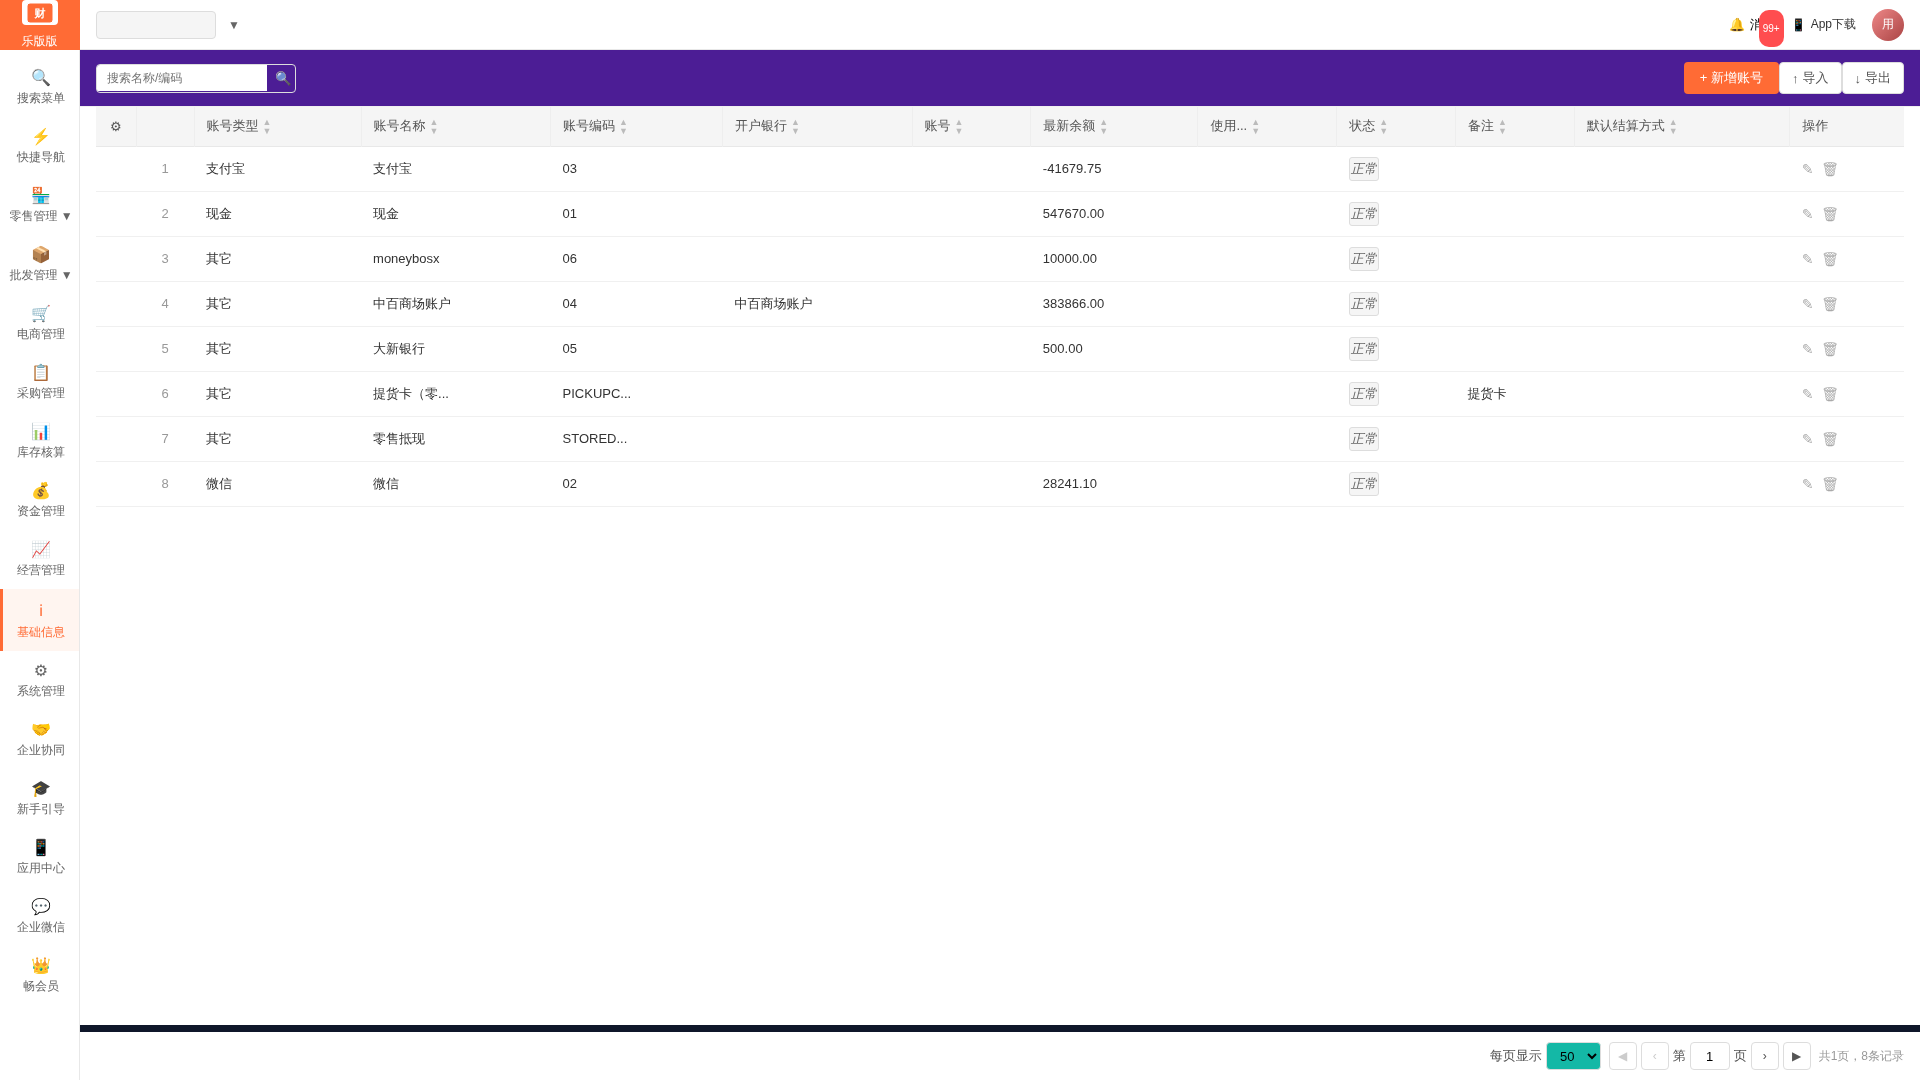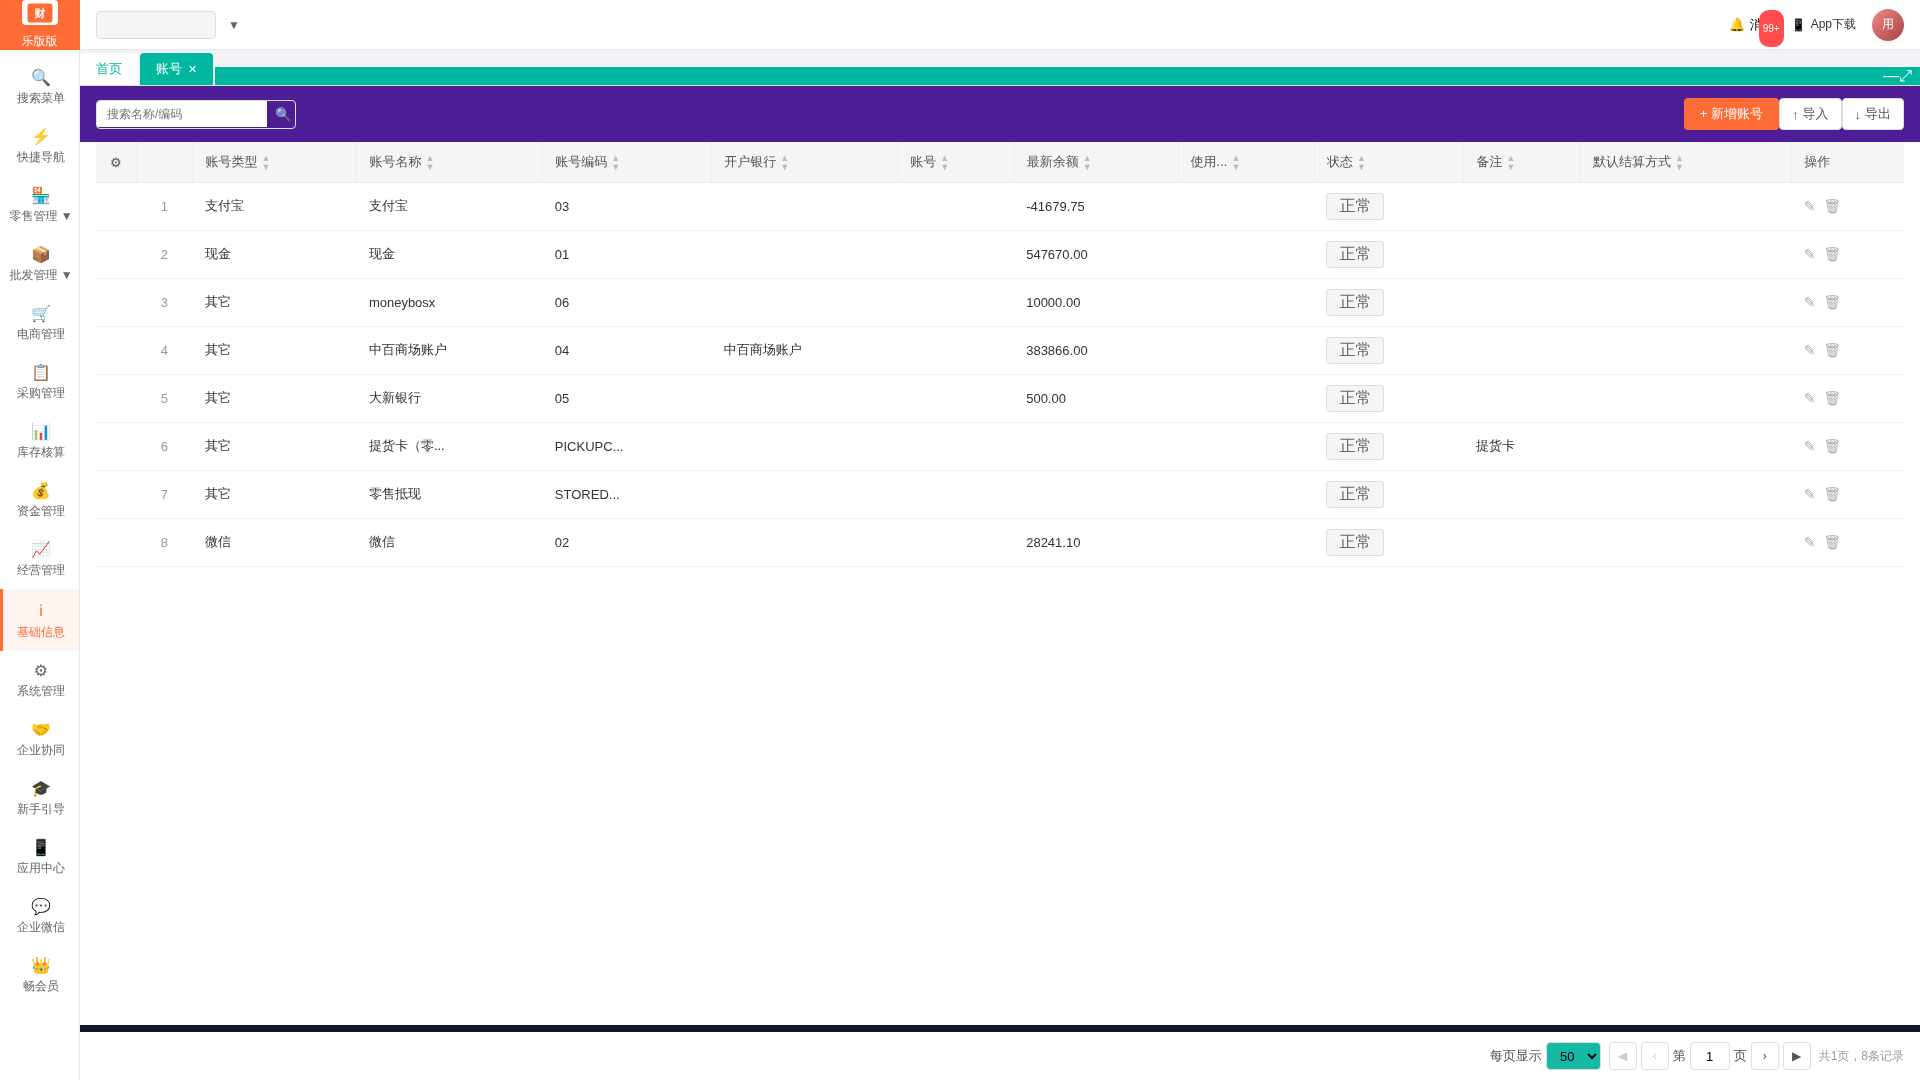--- a/index.html
+++ b/index.html
@@ -299,22 +299,23 @@
       color: #333;
       white-space: nowrap;
     }
     .row-num { color: #999; text-align: center; }
     .status-badge {
       display: inline-block;
       background: #f5f5f5;
       color: #666;
       border: 1px solid #ddd;
       border-radius: 3px;
-      padding: 2px 12px;
-      font-size: 16px;
+      padding: 2px 1px;
+      font-size: 13px;
+      font-style: italic;
     }
     .action-icons {
       display: flex;
       gap: 8px;
       align-items: center;
     }
     .action-icon {
       cursor: pointer;
       color: #aaa;
       font-size: 14px;
@@ -482,33 +483,20 @@
       <div class="topbar-app">
         <span>📱</span>
         <span>App下载</span>
       </div>
       <div class="topbar-avatar" style="background: linear-gradient(135deg, #e88, #a44); display:flex; align-items:center; justify-content:center; color:#fff; font-size:12px;">
         <span>用</span>
       </div>
     </div>
   </div>
 
-  <div class="tabbar">
-    <div class="tab active">
-      <span>首页</span>
-    </div>
-    <div class="tab active" style="background:#00b8a0; color:#fff;">
-      <span>账号</span>
-      <span class="tab-close" style="color:#fff;">✕</span>
-    </div>
-    <div style="flex:1; background:#00b8a0; display:flex; align-items:center; justify-content:flex-end; padding-right:8px;">
-      <button class="teal-btn">—</button>
-      <button class="teal-btn">⤢</button>
-    </div>
-  </div>
 
   <div class="page-content">
 
     <div class="toolbar">
       <div class="toolbar-left">
         <div class="search-input-wrapper">
           <input class="search-input" type="text" placeholder="搜索名称/编码" style="">
           <button class="search-btn">
             <span>🔍</span>
           </button>

